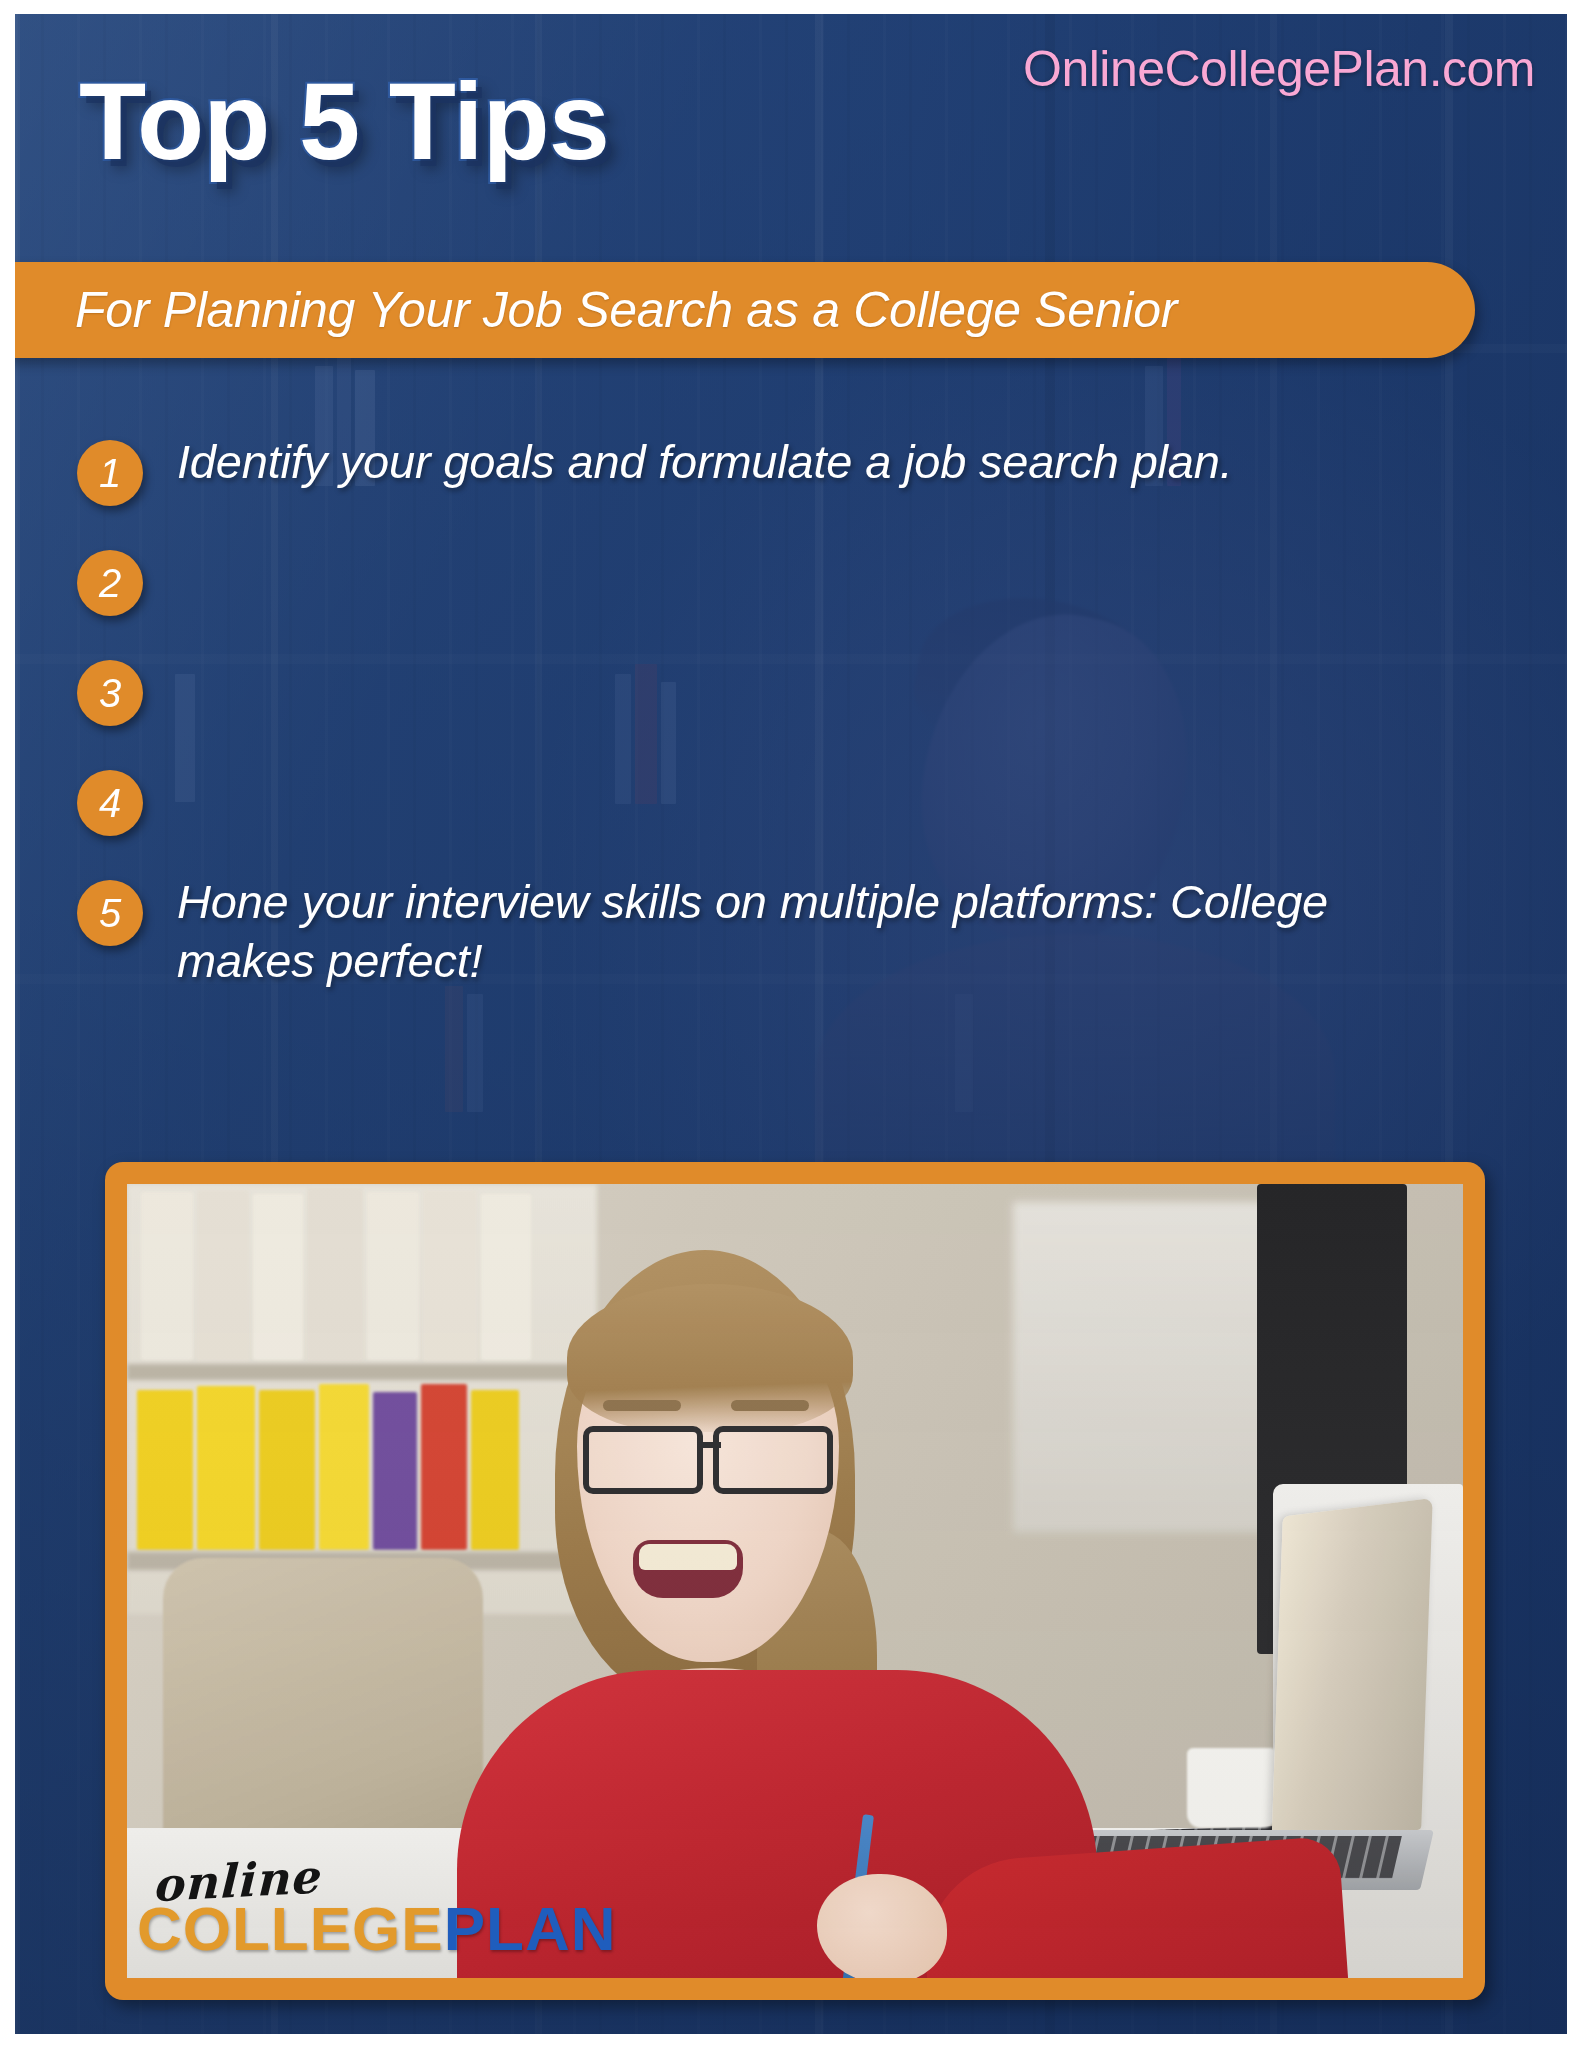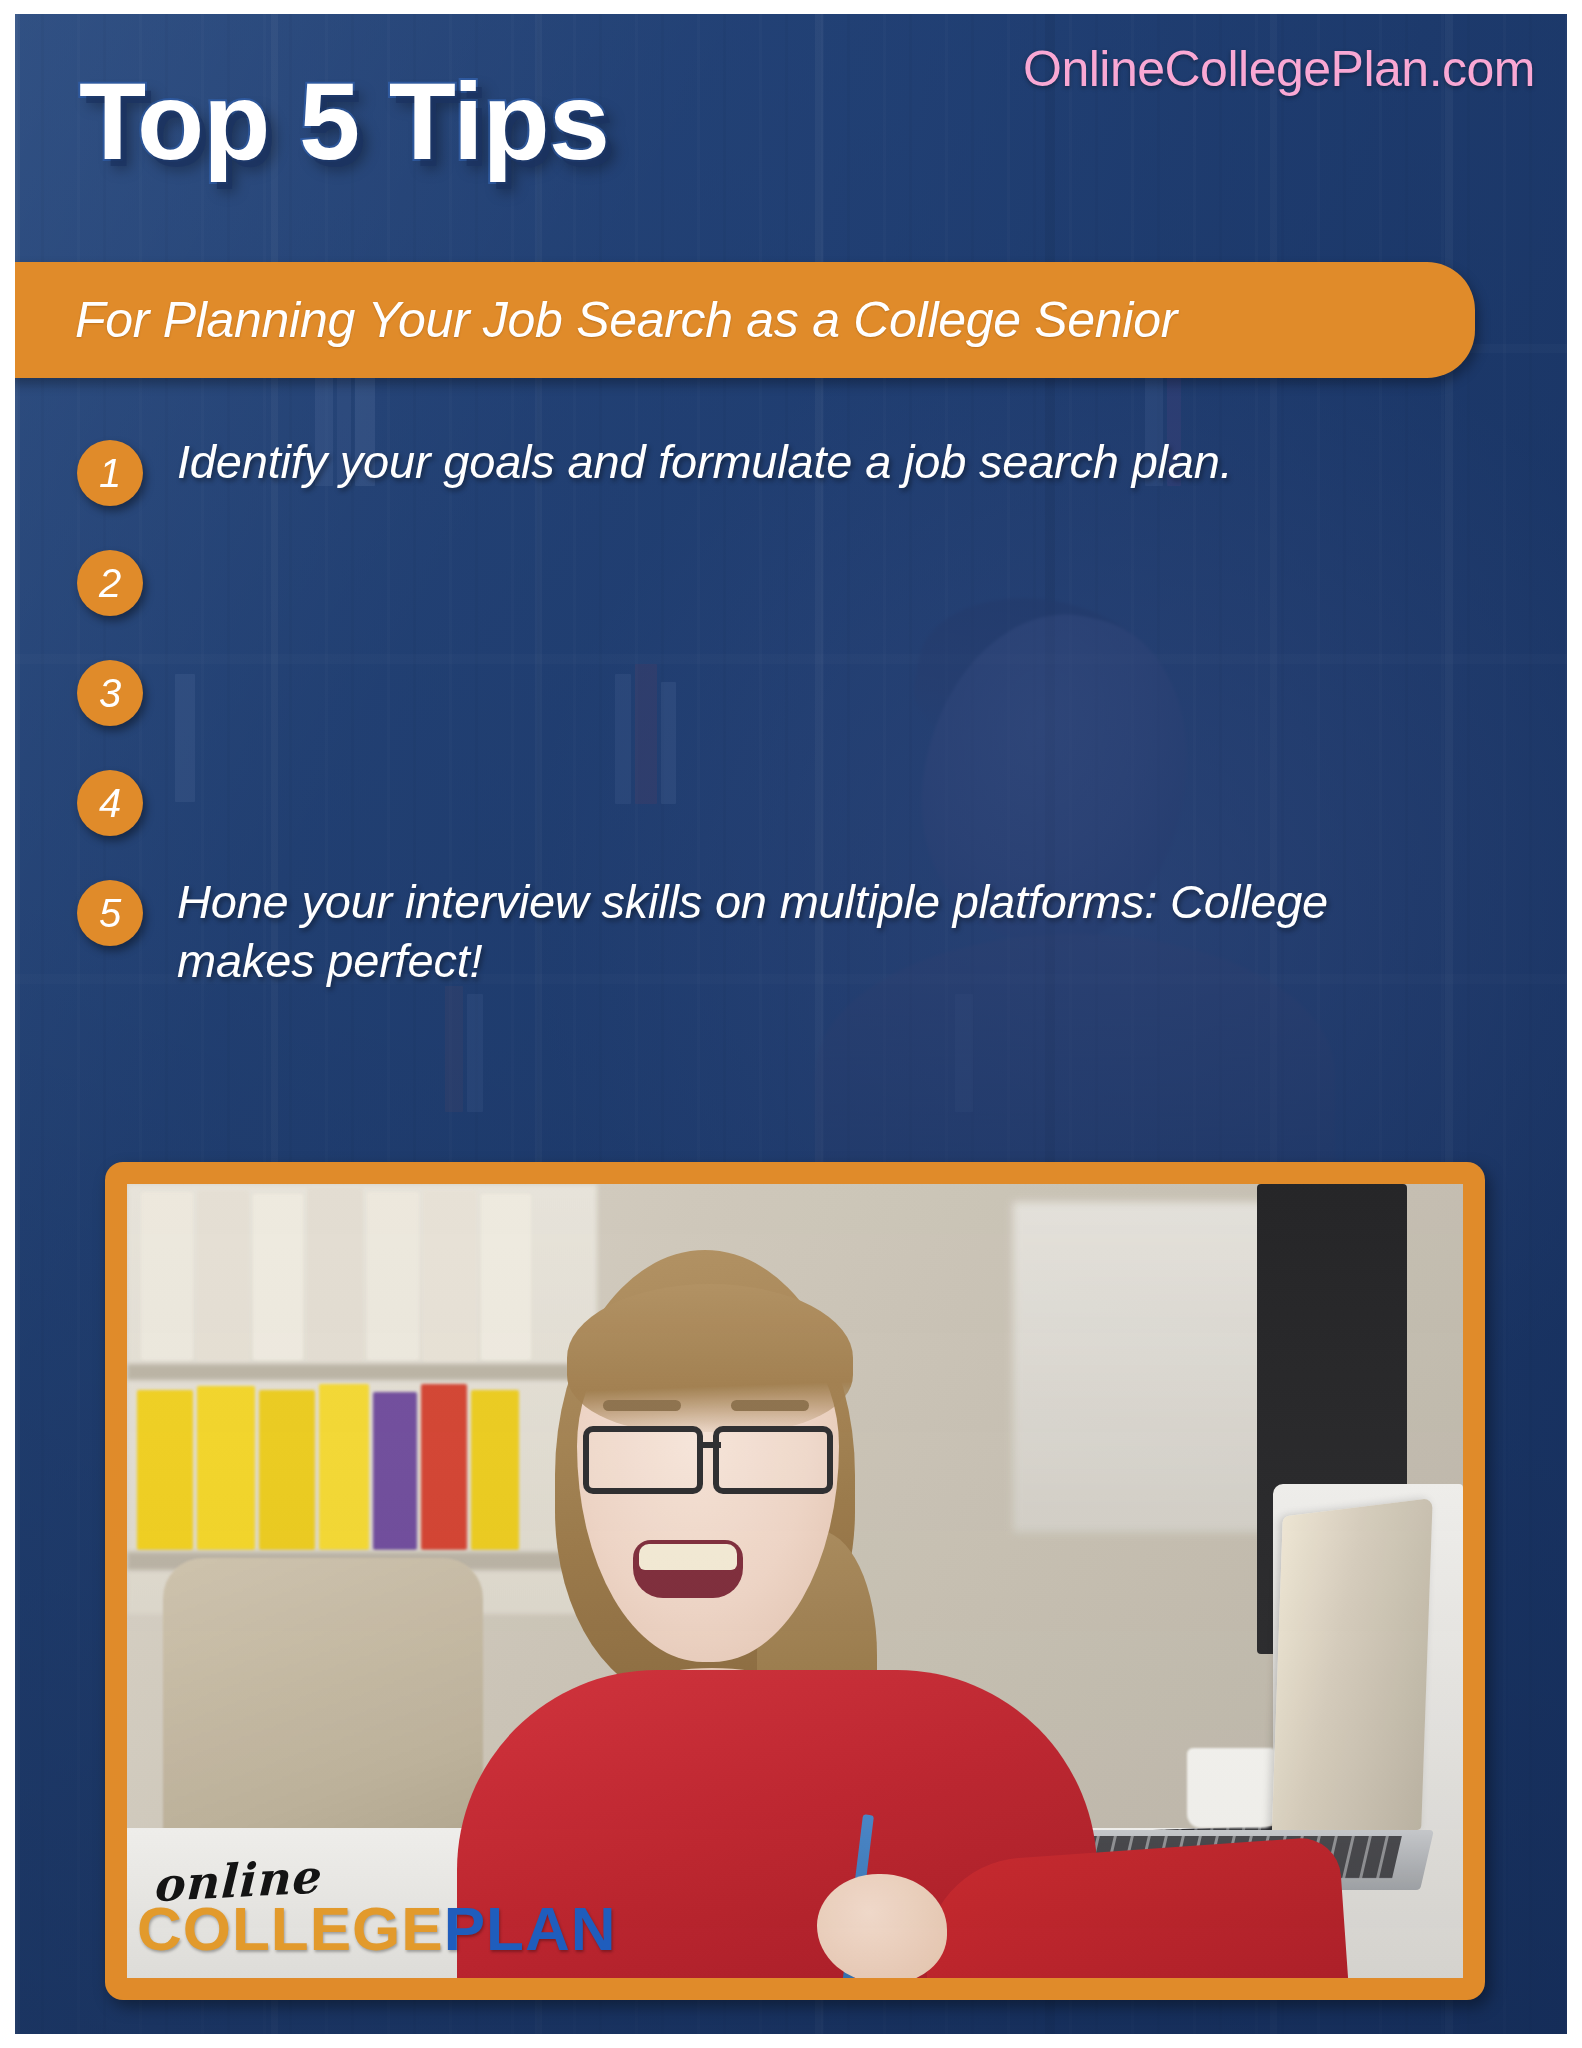--- a/index.html
+++ b/index.html
@@ -149,21 +149,21 @@
     white-space: nowrap;
     margin-left: 16px;
   }
 
   
   .subtitle-banner {
     position: absolute;
     left: -10px;
     top: 248px;
     width: 1470px;
-    height: 116px;
+    height: 96px;
     background: #e08b2a;
     border-radius: 0 48px 48px 0;
     box-shadow: 4px 6px 12px rgba(0,0,0,.30);
     display: flex;
     align-items: center;
   }
   .subtitle-text {
     margin-left: 70px;
     color: #ffffff;
     font-size: 50px;

